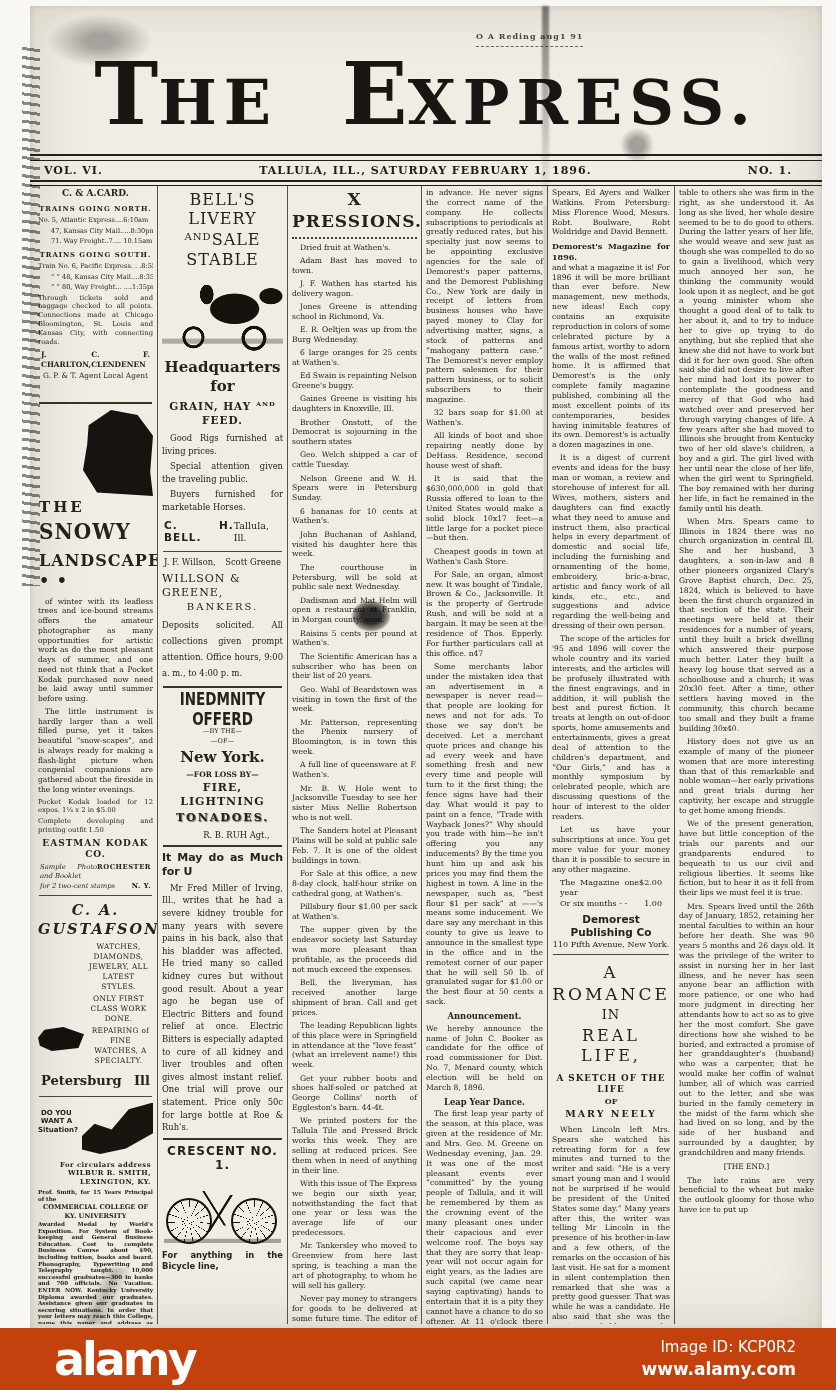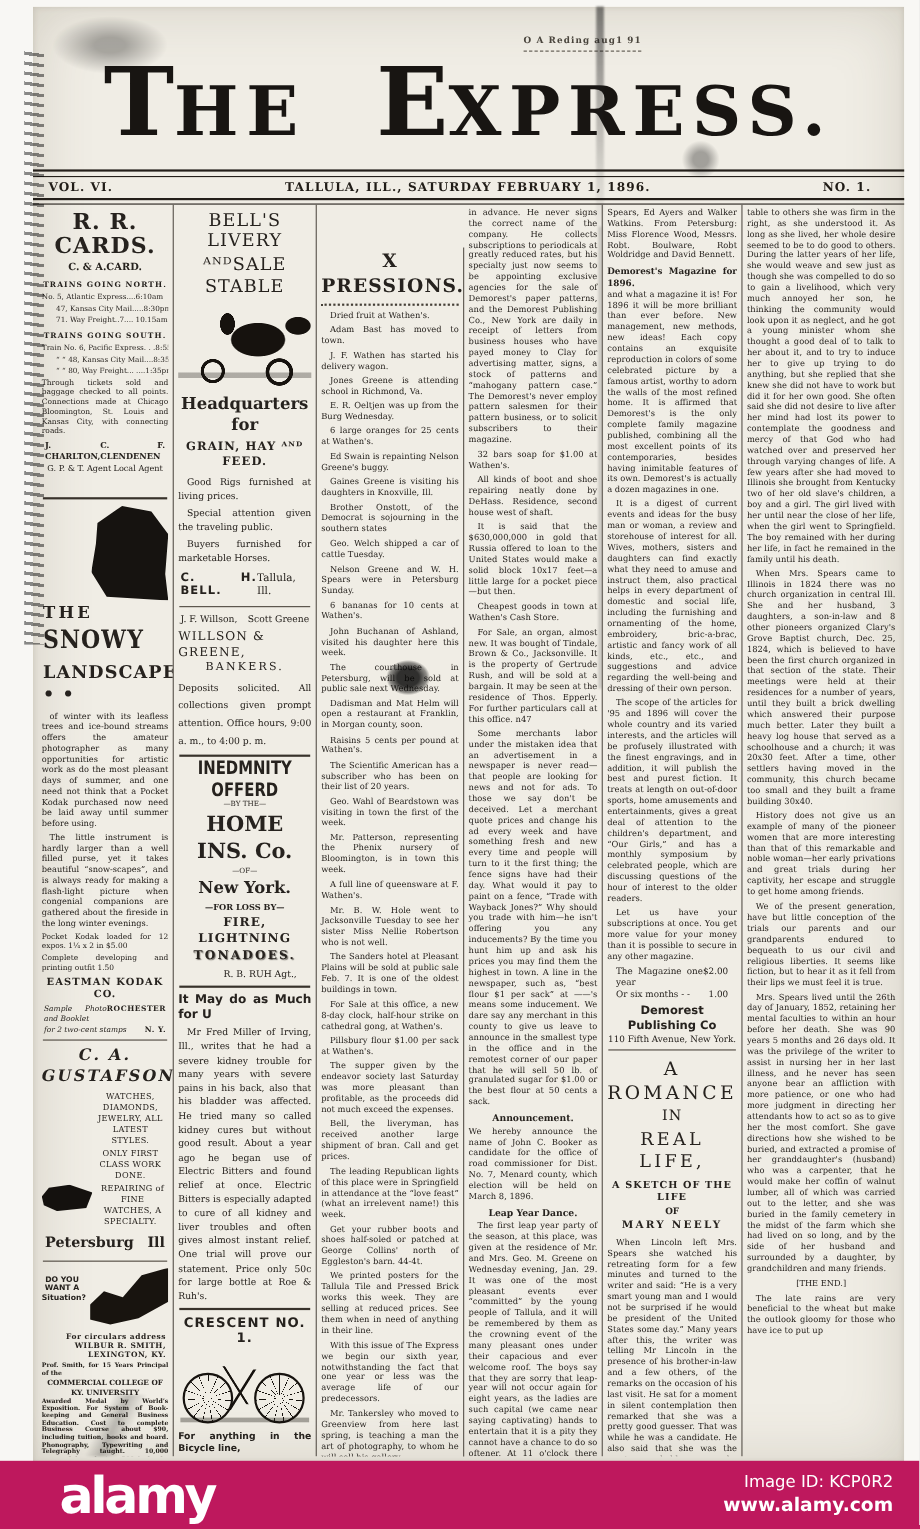--- a/index.html
+++ b/index.html
@@ -16,21 +16,21 @@
   .masthead .rest{font-size:62px;line-height:96px;letter-spacing:7px;}
   .masthead .gap{display:inline-block;width:64px;}
   .r-dbl{position:absolute;left:0;right:0;top:148px;height:4px;border-top:2px solid #241f1a;border-bottom:1px solid #241f1a;}
   .dateline-row{position:absolute;top:157px;left:14px;right:30px;display:flex;justify-content:space-between;
                 font:bold 11px/16px "DejaVu Serif",serif;letter-spacing:1px;color:#201c17;}
   .r-hvy{position:absolute;left:0;right:0;top:174px;height:3px;border-top:2px solid #241f1a;border-bottom:1px solid #241f1a;}
   
   .cols{position:absolute;top:180px;left:4px;right:4px;height:1138px;display:flex;overflow:hidden;}
   .col{height:100%;overflow:hidden;padding:2px 4px;border-right:1px solid #57514a;box-sizing:border-box;}
   .col:last-child{border-right:none;}
-  .c1{width:124px;} .c2{width:130px;} .c3{width:134px;margin-top:39px;} .c4{width:126px;} .c5{width:127px;} .c6{flex:1;}
+  .c1{width:124px;} .c2{width:130px;} .c3{width:134px;} .c4{width:126px;} .c5{width:127px;} .c6{flex:1;}
   .blk{font-family:"DejaVu Serif",serif;font-size:7.5px;line-height:1.28;color:#26221e;text-align:justify;margin:0 0 2px;}
   .pair{display:flex;justify-content:space-between;align-items:baseline;}
   .rule{border:none;border-top:1px solid #4d463e;margin:4px 1px;height:0;}
   .rule.thick{border-top:2px solid #38322b;}
   .illus{margin:2px 0;}
   
   .h-xl{font-size:20px;font-weight:bold;text-align:center;letter-spacing:1px;margin:2px 0 4px;line-height:1.1;}
   .sub{font-size:9px;font-weight:bold;text-align:center;margin-bottom:3px;}
   .subsm{font-size:6.8px;font-weight:bold;text-align:center;letter-spacing:1px;margin:5px 0 3px;}
   .sched{font-size:6.6px;white-space:nowrap;overflow:hidden;}
@@ -123,22 +123,22 @@
   .sm-fold{left:512px;top:0;width:7px;height:210px;opacity:.55;filter:blur(1px);
            background:linear-gradient(#1d1d1d,rgba(30,30,30,.25) 70%,transparent);}
   .sm-fold2{left:514px;top:200px;width:3px;height:420px;opacity:.2;background:#2c2c2c;filter:blur(1px);}
   .sm-tape{left:584px;top:116px;width:46px;height:46px;opacity:.35;
            background:radial-gradient(closest-side,#111 30%,transparent 75%);}
   .sm-blob{left:316px;top:590px;width:50px;height:40px;opacity:.8;border-radius:50%;
            background:radial-gradient(closest-side,#000 40%,rgba(0,0,0,.5) 68%,transparent 80%);}
   .sm-bl{left:14px;top:1262px;width:120px;height:56px;opacity:.22;filter:blur(1px);
          background:linear-gradient(115deg,transparent 40%,#000 50%,transparent 62%);}
   
-  .alamy-bar{position:absolute;left:0;right:0;bottom:0;height:62px;background:#be185d;
-             display:flex;align-items:center;justify-content:space-between;padding:0 24px 0 54px;box-sizing:border-box;}
+  .alamy-bar{position:absolute;left:0;right:0;bottom:0;height:62px;background:#c2410c;
+             display:flex;align-items:center;justify-content:space-between;padding:0 40px 0 54px;box-sizing:border-box;}
   .alamy-logo{color:#fff;font:bold 46px/1 "DejaVu Sans",sans-serif;letter-spacing:-3px;}
   .alamy-right{color:#fff;text-align:right;font-family:"DejaVu Sans",sans-serif;}
   .alamy-right .id{font-size:15px;line-height:1.4;}
   .alamy-right .url{font-size:17px;font-weight:bold;line-height:1.3;}
 </style>
 </head>
 <body>
 
 <div class="stage">
   <div class="paper">
@@ -154,21 +154,20 @@
     <div class="dateline-row">
       <span>VOL. VI.</span>
       <span>TALLULA, ILL., SATURDAY FEBRUARY 1, 1896.</span>
       <span>NO. 1.</span>
     </div>
 
     <div class="r-hvy"></div>
 
     <div class="cols">
       <div class="col c1">
-          <div class="blk h-xl">R. R. CARDS.</div>
           <div class="blk sub">C. &amp; A.CARD.</div>
           <div class="blk subsm">TRAINS GOING NORTH.</div>
           <div class="blk sched">No.  5,  Atlantic Express....6:10am</div>
           <div class="blk sched2">47,  Kansas City Mail.....8:30pm</div>
           <div class="blk sched2">71.  Way Freight..7.... 10.15am</div>
           <div class="blk subsm">TRAINS GOING SOUTH.</div>
           <div class="blk sched">Train No. 6,  Pacific Express. . .8:55pm</div>
           <div class="blk sched2">“   “  48,  Kansas City Mail....8:35am</div>
           <div class="blk sched2">“   “  80,  Way Freight... ....1:35pm</div>
           <div class="blk parasm">Through tickets sold and baggage checked to all points.  Connections made at Chicago Bloomington, St. Louis and Kansas City, with connecting roads.</div>
@@ -233,21 +232,20 @@
           <div class="blk pair willson">
             <span>J. F. Willson,</span>
             <span>Scott Greene</span>
           </div>
           <div class="blk ctr-md">WILLSON  &amp;  GREENE,</div>
           <div class="blk ctr-sm">BANKERS.</div>
           <div class="blk para9sp">Deposits solicited.  All collections given prompt attention.  Office hours, 9:00 a. m., to 4:00 p. m.</div>
           <div class="rule thick"></div>
           <div class="blk ind1">INEDMNITY OFFERD</div>
           <div class="blk dash">—BY THE—</div>
-          <div class="blk home">HOME INS. Co.</div>
           <div class="blk dash">—OF—</div>
           <div class="blk ny">New York.</div>
           <div class="blk dash2">—FOR LOSS BY—</div>
           <div class="blk fire">FIRE,  LIGHTNING</div>
           <div class="blk fire2">TONADOES.</div>
           <div class="blk agt">R. B. RUH  Agt.,</div>
           <div class="rule thick"></div>
           <div class="blk h-sans">It May do as Much for U</div>
           <div class="blk para9">Mr Fred Miller of Irving, Ill., writes that he had a severe kidney trouble for many years with severe pains in his back, also that his bladder was affected.  He tried many so called kidney cures but without good result.  About a year ago he began use of Electric Bitters and found relief at once.  Electric Bitters is especially adapted to cure of all kidney and liver troubles and often gives almost instant relief.  One trial will prove our statement.  Price only 50c for large bottle at Roe &amp; Ruh's.</div>
           <div class="rule thick"></div>

